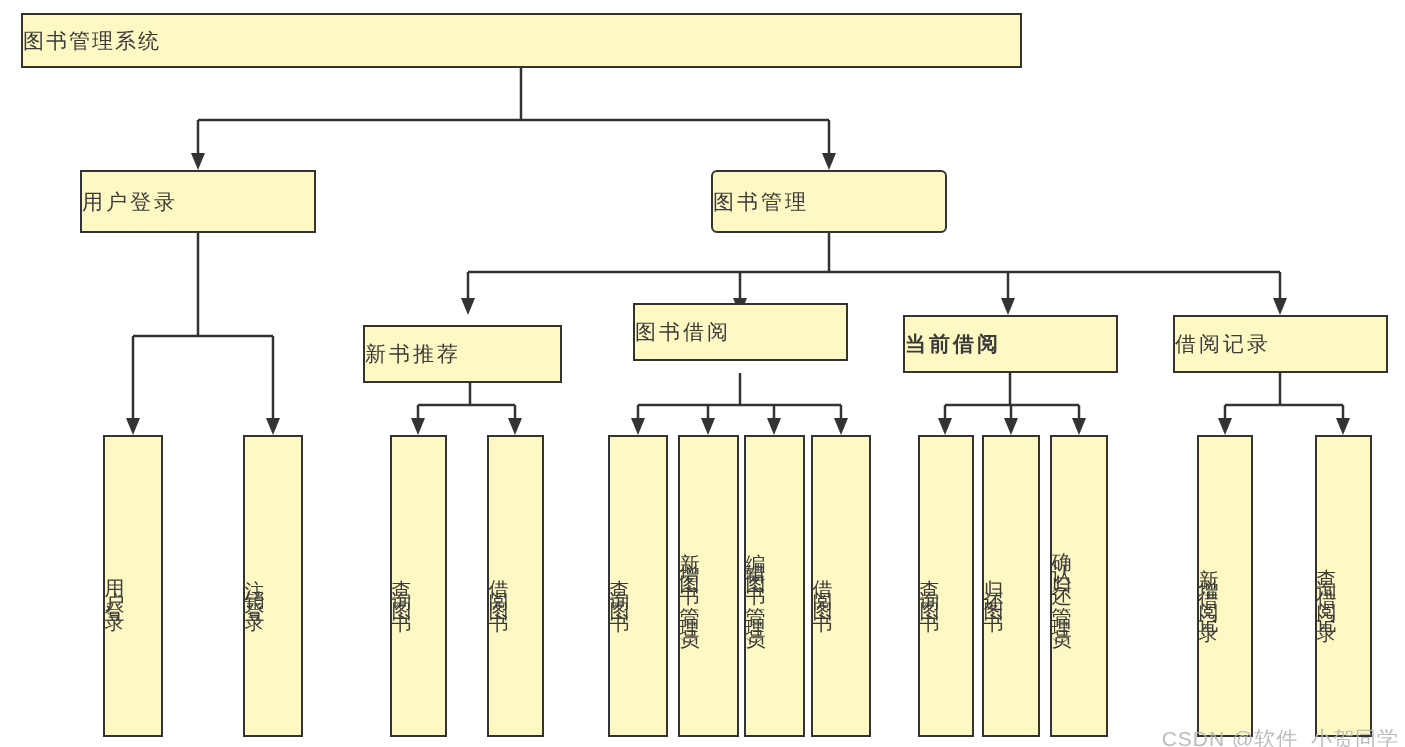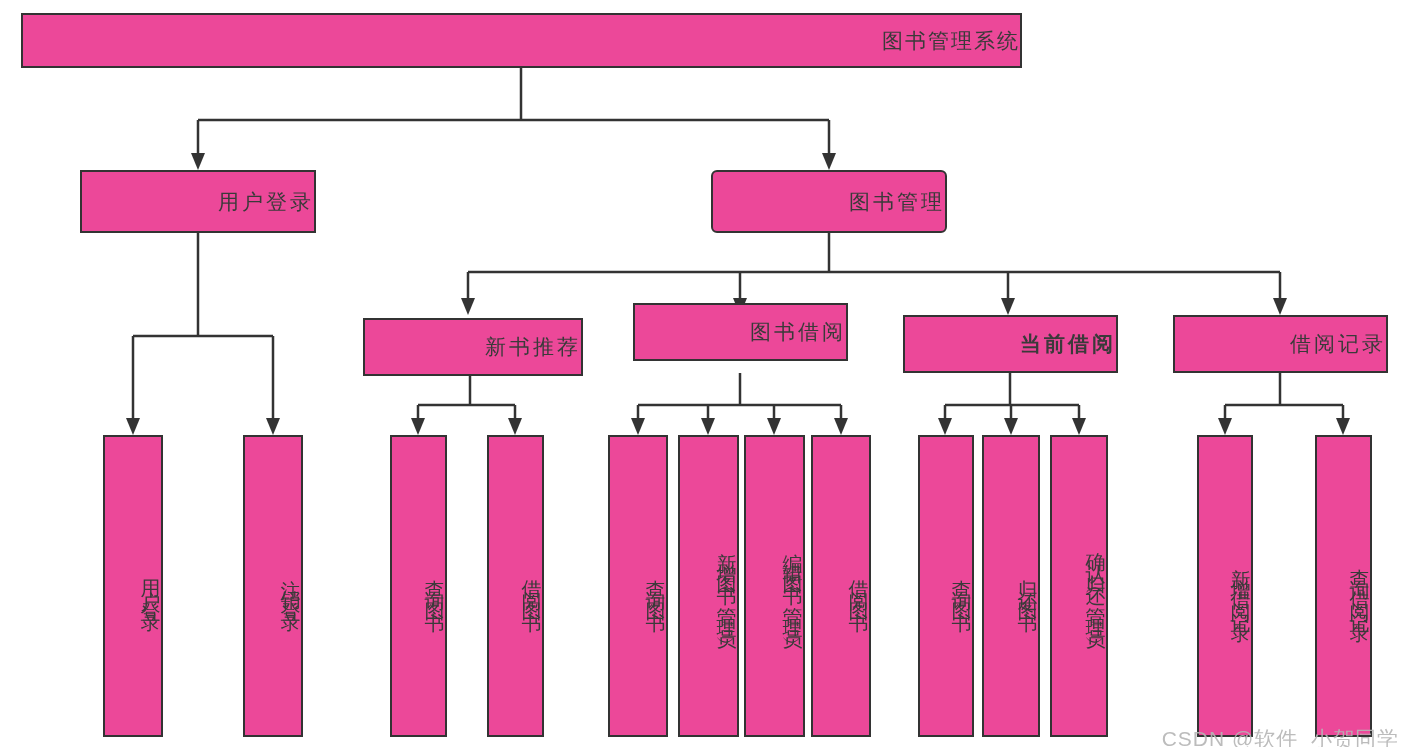--- a/index.html
+++ b/index.html
@@ -19,24 +19,24 @@
     position: absolute;
     left: 0; top: 0;
     width: 1405px;
     height: 747px;
     z-index: 1;
   }
   .node {
     position: absolute;
     box-sizing: border-box;
     border: 2px solid #333333;
-    background: #ec4899;
+    background: #fef9c3;
     display: flex;
     align-items: center;
-    justify-content: flex-end;
+    justify-content: flex-start;
     color: #3a3a3a;
     z-index: 2;
   }
   .node.h {
     font-size: 21px;
     letter-spacing: 3px;
     white-space: nowrap;
   }
   .node.h.root-size {
     font-size: 21px;
@@ -153,21 +153,21 @@
     <span>图书管理系统</span>
   </div>
 
   <div class="node h" style="left:80px; top:170px; width:236px; height:63px;">
     <span>用户登录</span>
   </div>
   <div class="node h" style="left:711px; top:170px; width:236px; height:63px;border-radius:6px;">
     <span>图书管理</span>
   </div>
 
-  <div class="node h" style="left:363px; top:318px; width:220px; height:58px;">
+  <div class="node h" style="left:363px; top:325px; width:199px; height:58px;">
     <span>新书推荐</span>
   </div>
   <div class="node h" style="left:633px; top:303px; width:215px; height:58px;">
     <span>图书借阅</span>
   </div>
   <div class="node h" style="left:903px; top:315px; width:215px; height:58px;font-weight:bold;">
     <span>当前借阅</span>
   </div>
   <div class="node h" style="left:1173px; top:315px; width:215px; height:58px;">
     <span>借阅记录</span>

